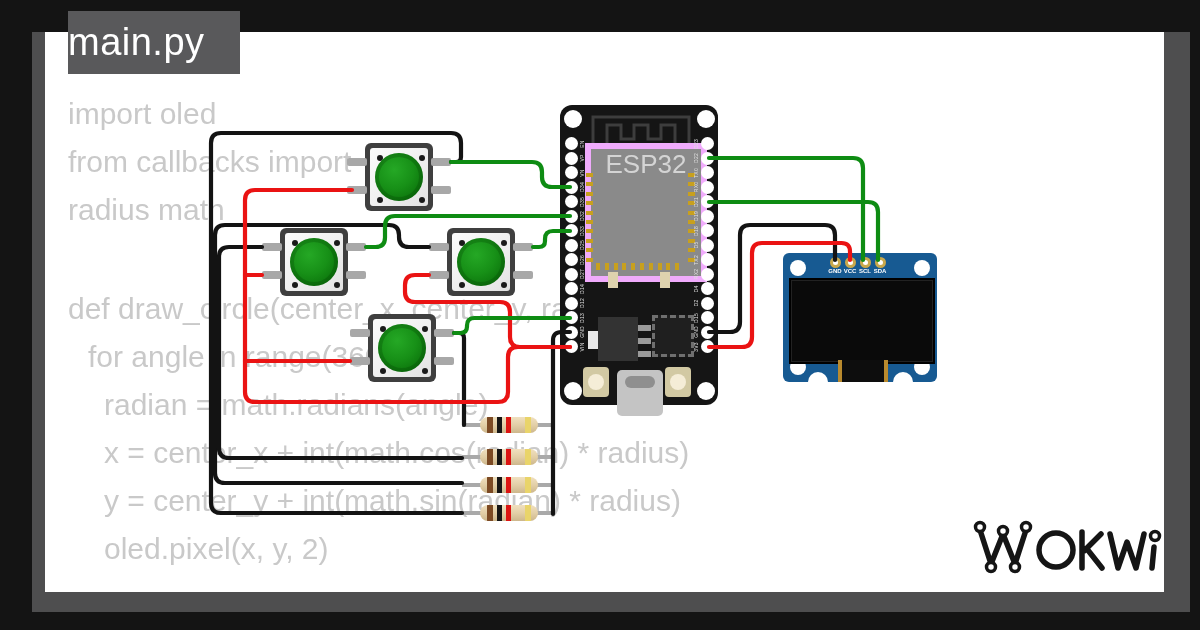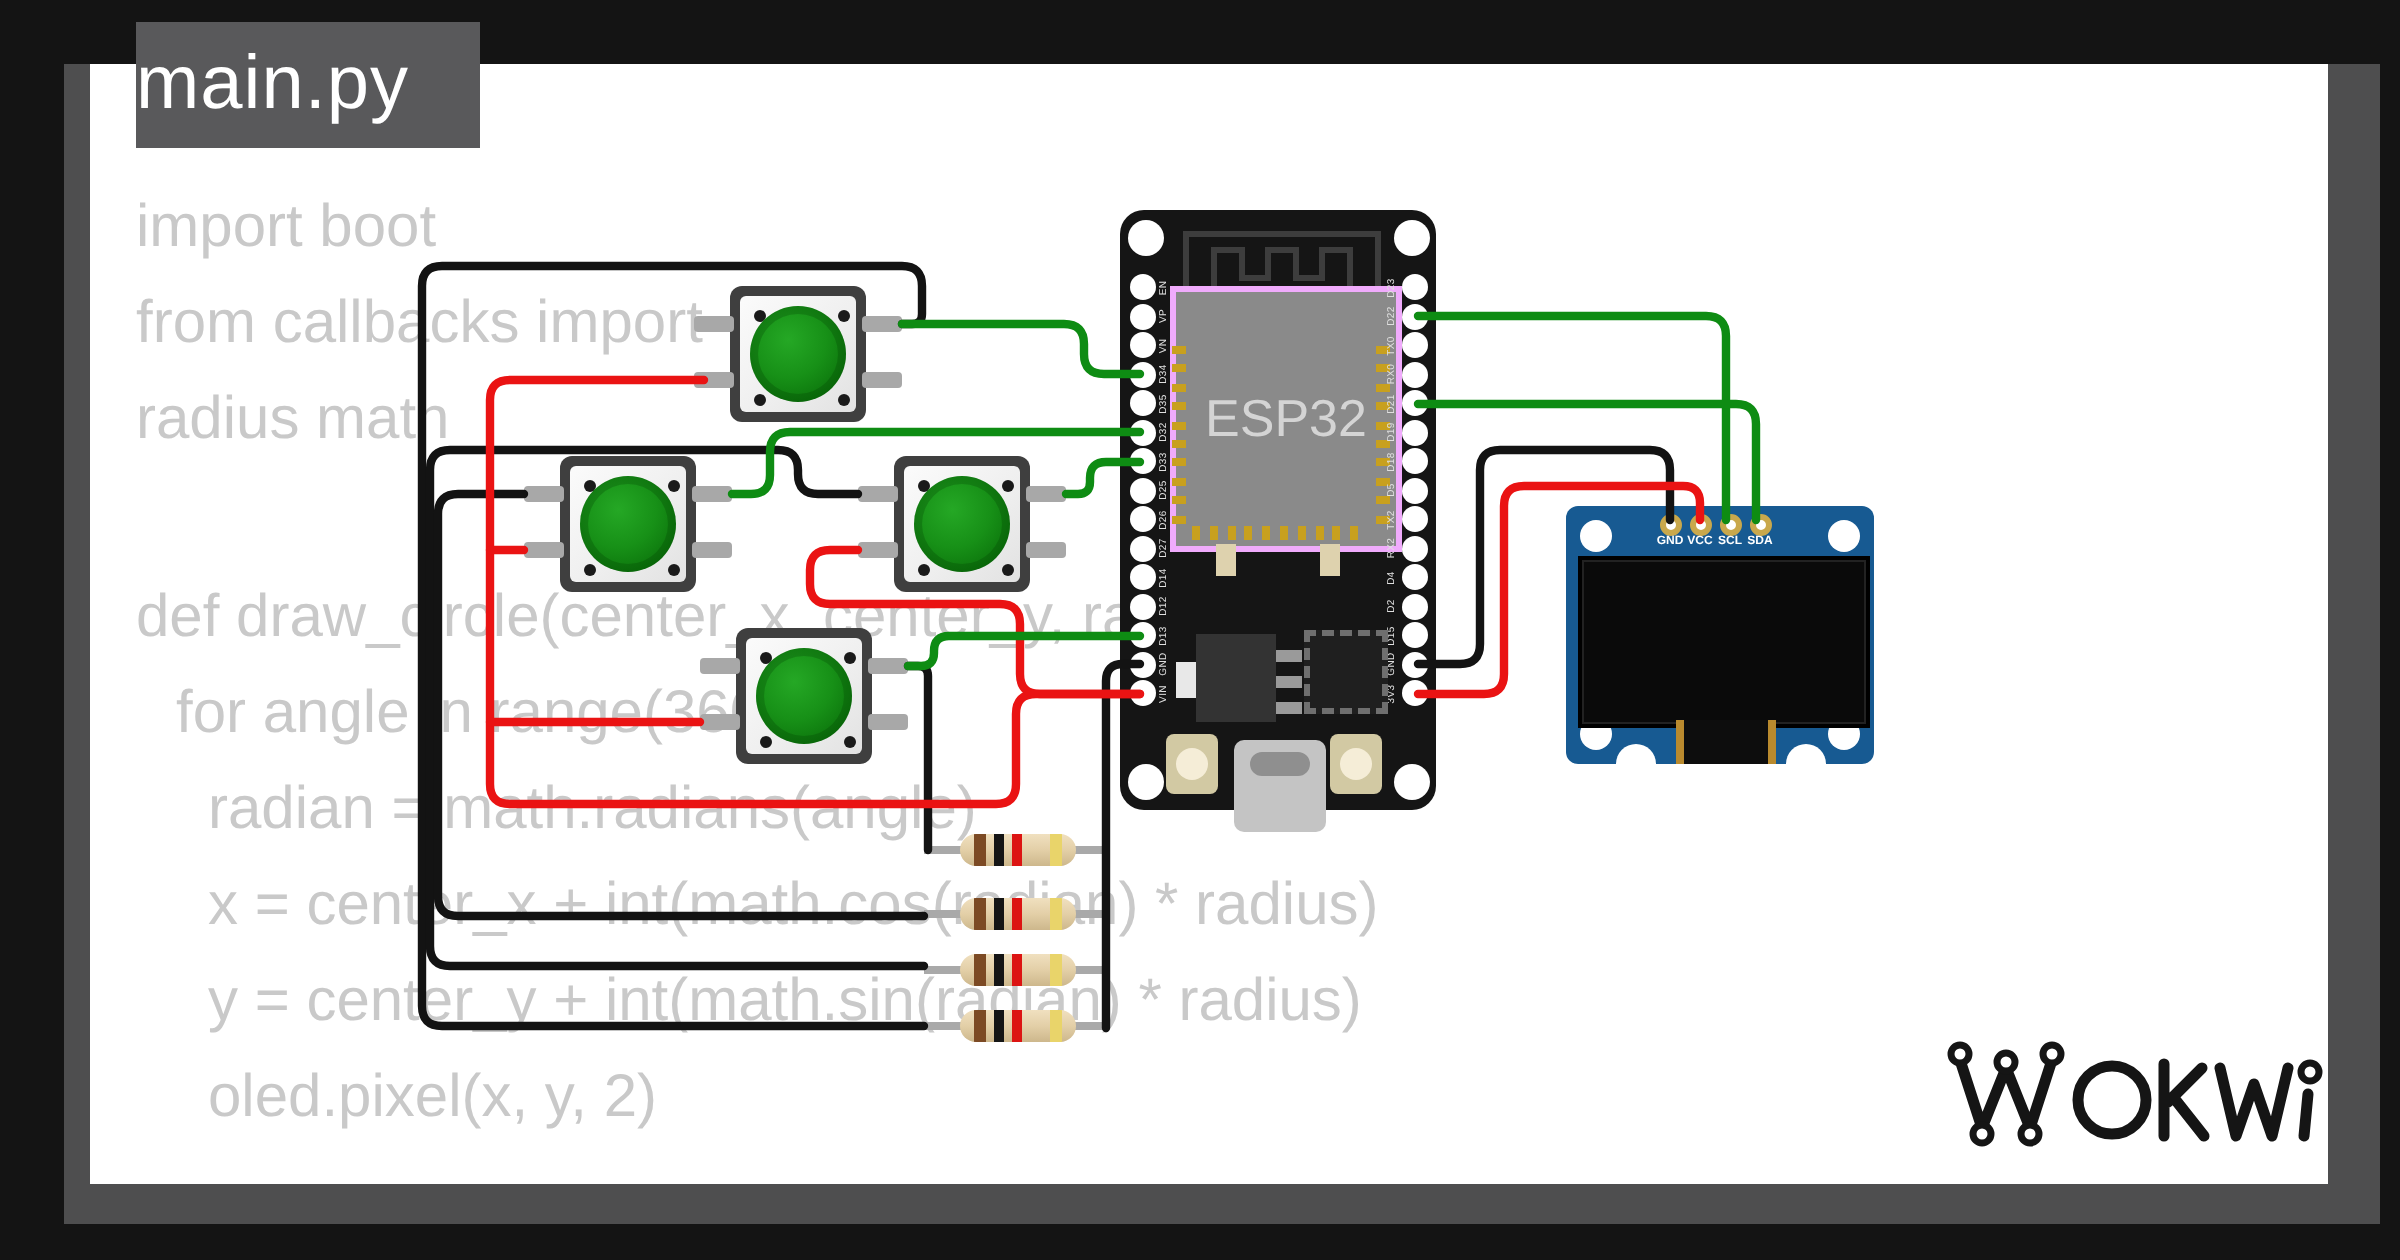--- a/index.html
+++ b/index.html
@@ -33,21 +33,21 @@
   .resistor .band{position:absolute;top:0;height:16px;}
 
   
   .esp32{position:absolute;left:560px;top:105px;width:158px;height:300px;background:#151515;
          border-radius:12px;z-index:2;}
   .esp32 .hole,.oled .hole{position:absolute;border-radius:50%;background:#fff;}
   .esp32 .pin{position:absolute;width:13px;height:13px;border-radius:50%;background:#fff;}
   .esp32 .pinlab{position:absolute;color:#e0e0e0;font-size:5px;letter-spacing:.2px;
     transform:translate(-50%,-50%) rotate(-90deg);white-space:nowrap;}
   .esp32 .chip{position:absolute;left:25px;top:38px;width:110px;height:127px;background:#8a8a8a;
-    border:3px solid #f0abfc;display:flex;align-items:center;justify-content:center;}
+    border:6px solid #f0abfc;display:flex;align-items:flex-start;justify-content:center;}
   .esp32 .chip span{color:#d4d4d4;font-size:26px;}
   .esp32 .pad{position:absolute;background:#c8a01e;}
   .esp32 .capc{position:absolute;width:10px;height:16px;background:#ded2ae;}
   .esp32 .reg{position:absolute;left:38px;top:212px;width:40px;height:44px;background:#333;}
   .esp32 .regtab{position:absolute;left:28px;top:226px;width:12px;height:18px;background:#e8e8e8;}
   .esp32 .regleg{position:absolute;width:13px;height:6px;background:#9a9a9a;}
   .esp32 .qfn{position:absolute;left:92px;top:210px;width:36px;height:36px;background:#1f1f1f;
     border:3px dashed #6f6f6f;}
   .esp32 .tact{position:absolute;width:26px;height:30px;background:#d2c9a3;border-radius:4px;}
   .esp32 .tact i{position:absolute;left:5px;top:7px;width:16px;height:16px;border-radius:50%;
@@ -69,21 +69,21 @@
   .oled .tab i{position:absolute;top:0;width:4px;height:22px;background:#b98a2e;display:block;}
 </style>
 </head>
 <body>
 
 <div id="stage">
   <div class="shadow"></div>
   <div class="card"></div>
 
   <div id="code">
-      <div class="code-line" style="position: absolute; left: 68px; top: 99px;">import boot</div>
+      <div class="code-line" style="position: absolute; left: 68px; top: 99px;">import oled</div>
       <div class="code-line" style="position: absolute; left: 68px; top: 147px;">from callbacks import</div>
       <div class="code-line" style="position: absolute; left: 68px; top: 195px;">radius math</div>
       <div class="code-line" style="position: absolute; left: 68px; top: 294px;">def draw_circle(center_x, center_y, radius):</div>
       <div class="code-line" style="position: absolute; left: 88px; top: 342px;">for angle in range(360):</div>
       <div class="code-line" style="position: absolute; left: 104px; top: 390px;">radian = math.radians(angle)</div>
       <div class="code-line" style="position: absolute; left: 104px; top: 438px;">x = center_x + int(math.cos(radian) * radius)</div>
       <div class="code-line" style="position: absolute; left: 104px; top: 486px;">y = center_y + int(math.sin(radian) * radius)</div>
       <div class="code-line" style="position: absolute; left: 104px; top: 534px;">oled.pixel(x, y, 2)</div>
     </div>
 

